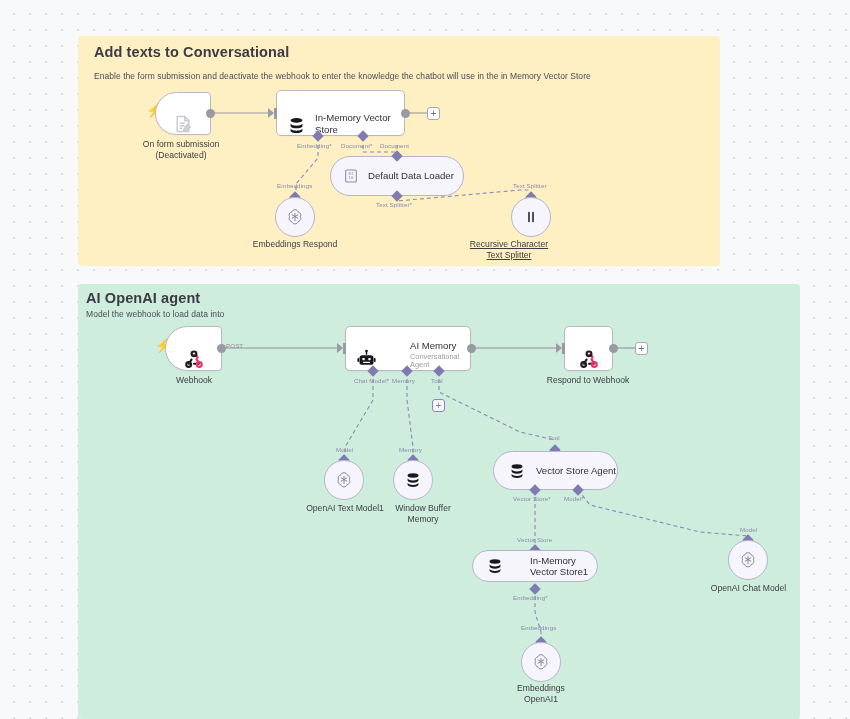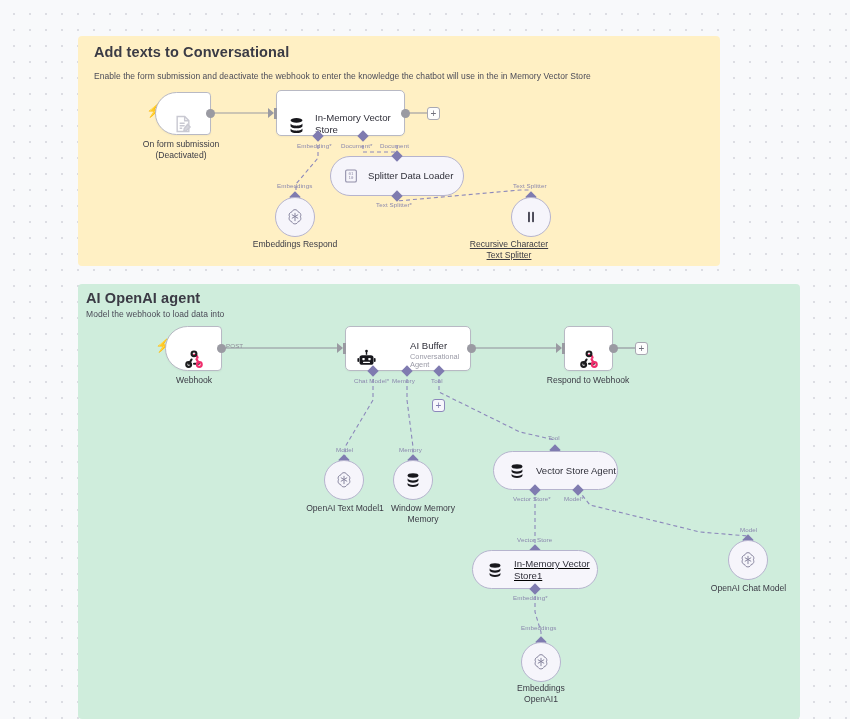--- a/index.html
+++ b/index.html
@@ -191,21 +191,21 @@
 
 <div class="pill" style="left:330px;top:156px;width:134px;height:40px;padding-left:12px;gap:9px;">
   <span class="node-icon">
     <svg width="16" height="16" viewBox="0 0 24 24" fill="none" stroke="#8f8da8" stroke-width="1.6">
       <rect x="4" y="3" width="16" height="18" rx="2"></rect>
       <text x="12" y="11" font-size="6" text-anchor="middle" fill="#8f8da8" stroke="none" font-family="monospace">01</text>
       <text x="12" y="17" font-size="6" text-anchor="middle" fill="#8f8da8" stroke="none" font-family="monospace">10</text>
     </svg>
   </span>
   <span class="node-text">
-    <span class="node-title">Splitter Data Loader</span>
+    <span class="node-title">Default Data Loader</span>
   </span>
 </div>
 <div class="diamond" style="left:393px;top:152px;"></div>
 <div class="diamond" style="left:393px;top:192px;"></div>
 <div class="elabel" style="left:376px;top:201px;">Text Splitter*</div>
 
 <div class="elabel" style="left:277px;top:182px;">Embeddings</div>
 <div class="diamond" style="left:291px;top:193px;"></div>
 <div class="circ" style="left:275px;top:197px;width:40px;height:40px;">
   <span class="node-icon">
@@ -258,21 +258,21 @@
       <rect x="11.2" y="2.6" width="1.6" height="4"></rect>
       <circle cx="12" cy="2.4" r="1.5"></circle>
       <rect x="1.6" y="10.4" width="2" height="4.4" rx="1"></rect>
       <rect x="20.4" y="10.4" width="2" height="4.4" rx="1"></rect>
       <rect x="7.3" y="10.3" width="2.6" height="2.6" rx=".5" fill="#fff"></rect>
       <rect x="14.1" y="10.3" width="2.6" height="2.6" rx=".5" fill="#fff"></rect>
       <rect x="8" y="14.6" width="8" height="1.5" rx=".7" fill="#fff"></rect>
     </svg>
   </span>
   <span class="node-text" style="align-items:flex-start;margin-left:24px;">
-    <span class="node-title">AI Buffer</span>
+    <span class="node-title">AI Memory</span>
     <span class="node-sub">Conversational Agent</span>
   </span>
 </div>
 <div class="arrowin" style="left:337px;top:343px;"></div>
 <div class="bar" style="left:343px;top:343px;"></div>
 <div class="dot" style="left:467px;top:344px;"></div>
 
 <div class="diamond" style="left:369px;top:367px;"></div>
 <div class="elabel" style="left:354px;top:377px;">Chat Model*</div>
 <div class="diamond" style="left:403px;top:367px;"></div>
@@ -317,21 +317,21 @@
 <div class="circ" style="left:393px;top:460px;width:40px;height:40px;">
   <span class="node-icon">
     <svg width="18" height="18" viewBox="0 0 24 24" fill="#17171c">
       <ellipse cx="12" cy="6" rx="7.2" ry="2.9"></ellipse>
       <path d="M4.8 9.7c0 1.6 3.2 2.9 7.2 2.9s7.2-1.3 7.2-2.9v3.1c0 1.6-3.2 2.9-7.2 2.9s-7.2-1.3-7.2-2.9z"></path>
       <path d="M4.8 15.8c0 1.6 3.2 2.9 7.2 2.9s7.2-1.3 7.2-2.9v2.6c0 1.6-3.2 2.9-7.2 2.9s-7.2-1.3-7.2-2.9z"></path>
     </svg>
   </span>
 </div>
 <div class="cap" style="left:368px;top:503px;width:110px;">
-  <div>Window Memory</div>
+  <div>Window Buffer</div>
   <div>Memory</div>
 </div>
 
 <div class="elabel" style="left:548px;top:434px;">Tool</div>
 <div class="diamond" style="left:551px;top:446px;"></div>
 <div class="pill" style="left:493px;top:451px;width:125px;height:39px;padding-left:14px;gap:10px;">
   <span class="node-icon">
     <svg width="18" height="18" viewBox="0 0 24 24" fill="#17171c">
       <ellipse cx="12" cy="6" rx="7.2" ry="2.9"></ellipse>
       <path d="M4.8 9.7c0 1.6 3.2 2.9 7.2 2.9s7.2-1.3 7.2-2.9v3.1c0 1.6-3.2 2.9-7.2 2.9s-7.2-1.3-7.2-2.9z"></path>
@@ -342,21 +342,21 @@
     <span class="node-title">Vector Store Agent</span>
   </span>
 </div>
 <div class="diamond" style="left:531px;top:486px;"></div>
 <div class="elabel" style="left:513px;top:495px;">Vector Store*</div>
 <div class="diamond" style="left:574px;top:486px;"></div>
 <div class="elabel" style="left:564px;top:495px;">Model*</div>
 
 <div class="elabel" style="left:517px;top:536px;">Vector Store</div>
 <div class="diamond" style="left:531px;top:546px;"></div>
-<div class="pill" style="left:472px;top:550px;width:126px;height:39px;padding-left:13px;gap:10px;text-decoration:underline;">
+<div class="pill" style="left:472px;top:550px;width:126px;height:32px;padding-left:13px;gap:26px;">
   <span class="node-icon">
     <svg width="18" height="18" viewBox="0 0 24 24" fill="#17171c">
       <ellipse cx="12" cy="6" rx="7.2" ry="2.9"></ellipse>
       <path d="M4.8 9.7c0 1.6 3.2 2.9 7.2 2.9s7.2-1.3 7.2-2.9v3.1c0 1.6-3.2 2.9-7.2 2.9s-7.2-1.3-7.2-2.9z"></path>
       <path d="M4.8 15.8c0 1.6 3.2 2.9 7.2 2.9s7.2-1.3 7.2-2.9v2.6c0 1.6-3.2 2.9-7.2 2.9s-7.2-1.3-7.2-2.9z"></path>
     </svg>
   </span>
   <span class="node-text">
     <span class="node-title">In-Memory Vector Store1</span>
   </span>

